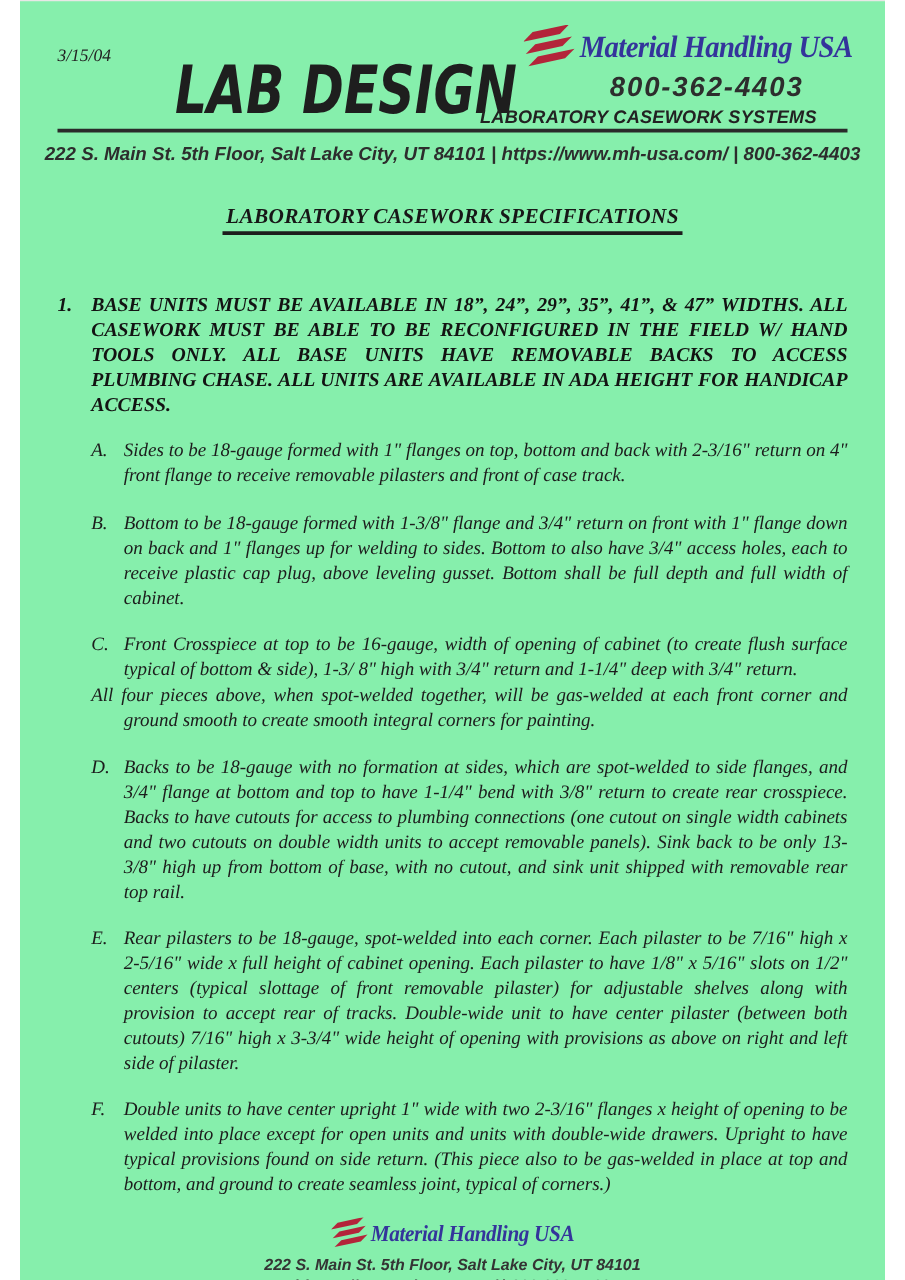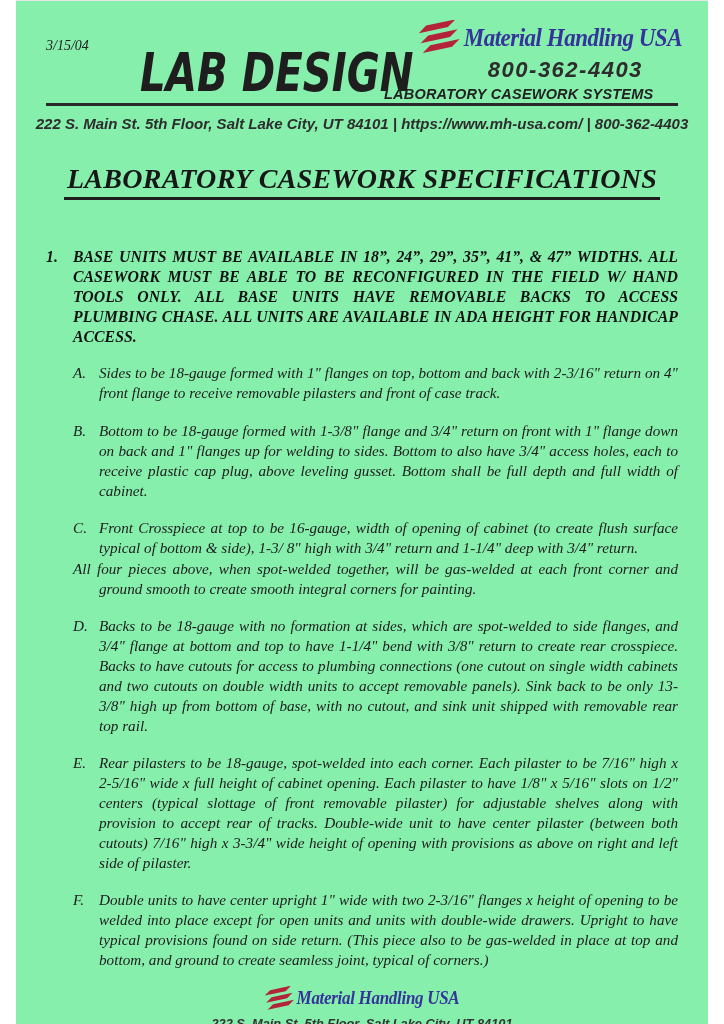--- a/index.html
+++ b/index.html
@@ -83,21 +83,21 @@
     font-weight: bold;
     font-size: 15px;
     color: #2d2d2d;
   }
   
   .title-wrap { margin-top: 163px; text-align: center; }
   .doc-title {
     display: inline-block;
     font-family: "Liberation Serif", serif;
     font-weight: bold;
-    font-size: 28px;
+    font-size: 17px;
     letter-spacing: 0.3px;
     color: #171717;
     border-bottom: 3px solid #1d1d1d;
     padding: 0 3px 2px 3px;
   }
   
   .content { padding: 0 30px; }
   .item1 {
     margin-top: 47px;
     display: grid;

